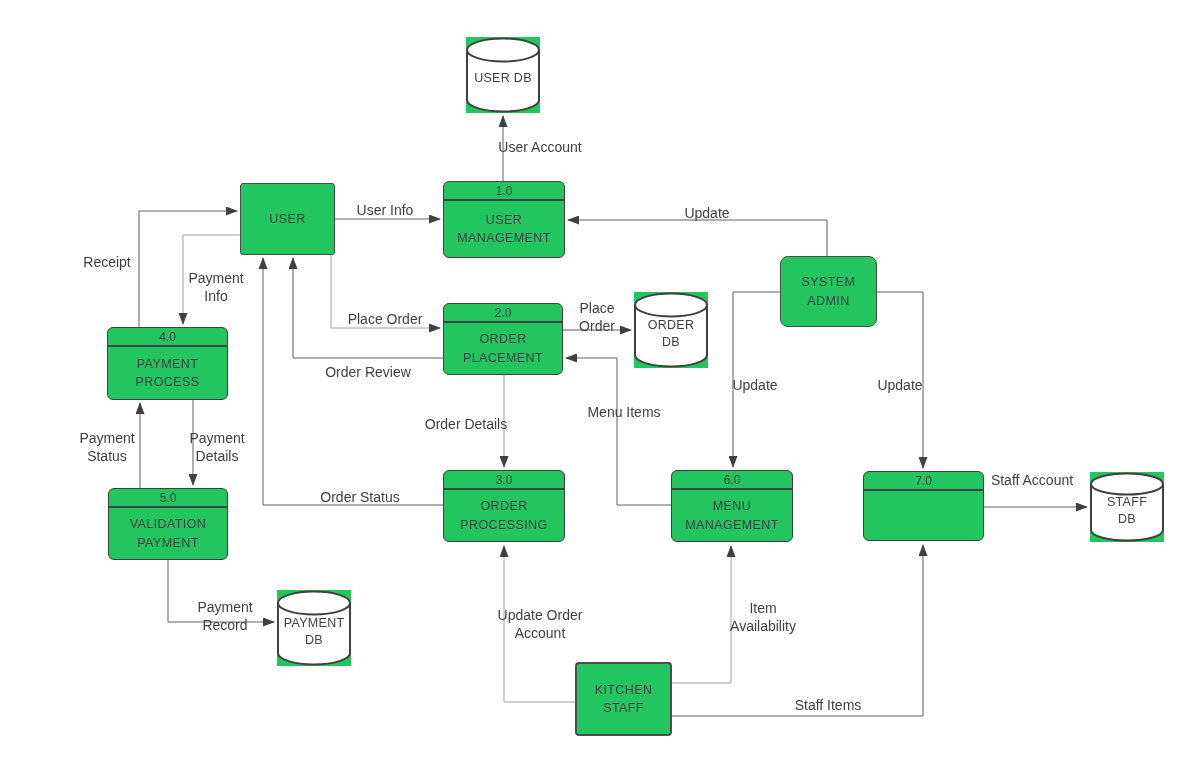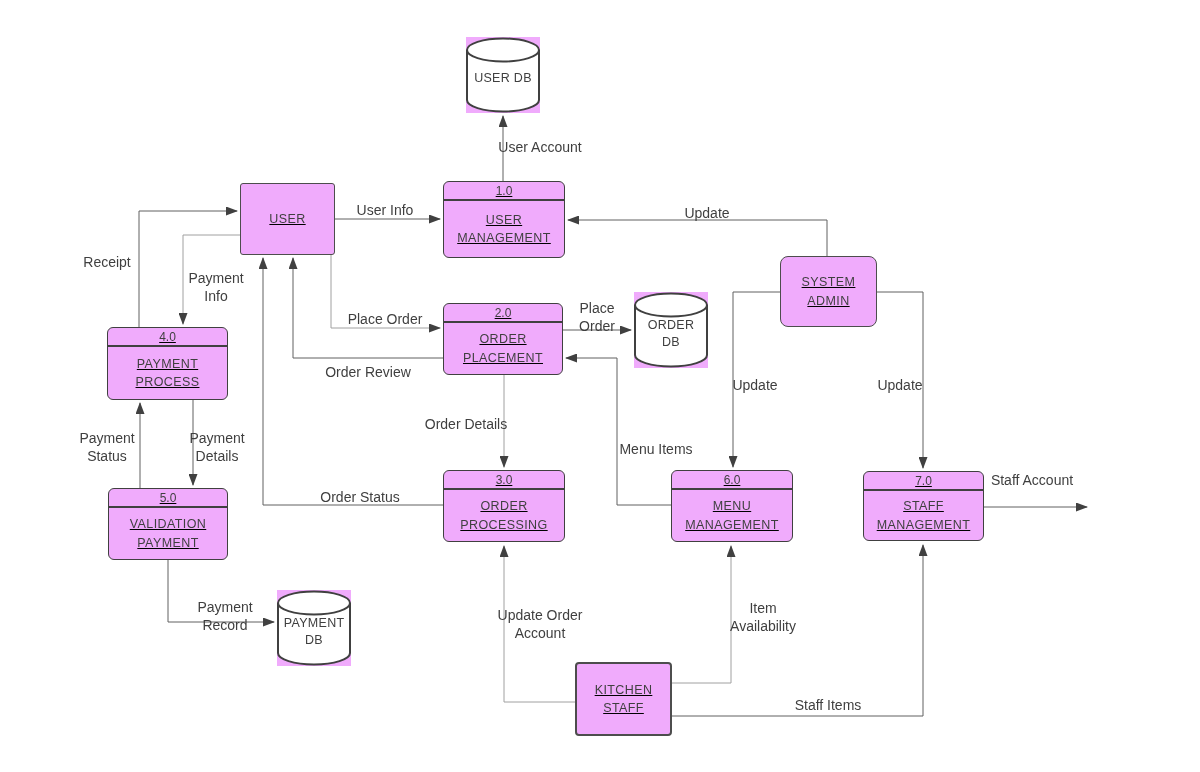--- a/index.html
+++ b/index.html
@@ -3,21 +3,21 @@
 <meta charset="utf-8">
 <style>
   * { margin:0; padding:0; box-sizing:border-box; }
   html,body { width:1200px; height:772px; background:#ffffff; overflow:hidden;
               font-family:"Liberation Sans", sans-serif; }
   #canvas { position:relative; width:1200px; height:772px; background:#ffffff; }
   svg.wires { position:absolute; left:0; top:0; width:1200px; height:772px; }
   .wire { fill:none; stroke:#616161; stroke-width:1; }
   .wire.light { stroke:#a0a0a0; }
 
-  .node { position:absolute; background:#f0abfc;text-decoration:underline; }
+  .node { position:absolute; background:#22c55e; }
 
   .process { border:1.5px solid #404040; border-radius:6px; display:flex; flex-direction:column; }
   .process-number { height:19px; line-height:18px; text-align:center; font-size:12px;
                     color:#3f3f3f; border-bottom:2px solid #404040; flex:0 0 auto; }
   .process-name { flex:1 1 auto; display:flex; align-items:center; justify-content:center;
                   text-align:center; font-size:12.5px; letter-spacing:.4px; color:#3f3f3f;
                   line-height:1.45; padding:2px 4px; }
 
   .entity { border:1.7px solid #4d4d4d; border-radius:5px; display:flex;
             align-items:center; justify-content:center; }
@@ -85,20 +85,27 @@
   </div>
 
   <div class="node datastore" style="left:277px;top:590px;">
     <svg width="74" height="76" viewBox="0 0 74 76">
       <path d="M1 13 L1 63 A36 11.5 0 0 0 73 63 L73 13" fill="#ffffff" stroke="#404040" stroke-width="2"></path>
       <ellipse cx="37" cy="13" rx="36" ry="11.5" fill="#ffffff" stroke="#404040" stroke-width="2"></ellipse>
     </svg>
     <div class="cyl-label">PAYMENT DB</div>
   </div>
 
+  <div class="node datastore" style="left:1090px;top:472px;height:70px;">
+    <svg width="74" height="70" viewBox="0 0 74 70">
+      <path d="M1 12 L1 58 A36 10.5 0 0 0 73 58 L73 12" fill="#ffffff" stroke="#404040" stroke-width="2"></path>
+      <ellipse cx="37" cy="12" rx="36" ry="10.5" fill="#ffffff" stroke="#404040" stroke-width="2"></ellipse>
+    </svg>
+    <div class="cyl-label">STAFF DB</div>
+  </div>
 
   <div class="node process" style="left:443px;top:181px;width:122px;height:77px;">
     <div class="process-number">1.0</div>
     <div class="process-name">USER MANAGEMENT</div>
   </div>
 
   <div class="node process" style="left:443px;top:303px;width:120px;height:72px;">
     <div class="process-number">2.0</div>
     <div class="process-name">ORDER PLACEMENT</div>
   </div>
@@ -118,21 +125,20 @@
     <div class="process-name">VALIDATION PAYMENT</div>
   </div>
 
   <div class="node process" style="left:671px;top:470px;width:122px;height:72px;">
     <div class="process-number">6.0</div>
     <div class="process-name">MENU MANAGEMENT</div>
   </div>
 
   <div class="node process" style="left:863px;top:471px;width:121px;height:70px;">
     <div class="process-number">7.0</div>
-    <div class="process-name">STAFF MANAGEMENT</div>
   </div>
 
   <div class="node entity" style="left:240px;top:183px;width:95px;height:72px;border-radius:3px;">
     <div class="entity-name">USER</div>
   </div>
 
   <div class="node entity" style="left:780px;top:256px;width:97px;height:71px;border-radius:8px;">
     <div class="entity-name">SYSTEM ADMIN</div>
   </div>
 
@@ -141,21 +147,21 @@
   </div>
 
   <div class="flow-label" style="left:540px;top:139px;">User Account</div>
   <div class="flow-label" style="left:385px;top:202px;">User Info</div>
   <div class="flow-label" style="left:707px;top:205px;">Update</div>
   <div class="flow-label wrap" style="left:216px;top:270px;width:58px;">Payment Info</div>
   <div class="flow-label" style="left:107px;top:254px;">Receipt</div>
   <div class="flow-label" style="left:385px;top:311px;">Place Order</div>
   <div class="flow-label" style="left:368px;top:364px;">Order Review</div>
   <div class="flow-label wrap" style="left:597px;top:300px;width:48px;">Place Order</div>
-  <div class="flow-label" style="left:656px;top:404px;margin-top:37px;">Menu Items</div>
+  <div class="flow-label" style="left:624px;top:404px;">Menu Items</div>
   <div class="flow-label" style="left:466px;top:416px;">Order Details</div>
   <div class="flow-label" style="left:360px;top:489px;">Order Status</div>
   <div class="flow-label wrap" style="left:107px;top:430px;width:58px;">Payment Status</div>
   <div class="flow-label wrap" style="left:217px;top:430px;width:58px;">Payment Details</div>
   <div class="flow-label wrap" style="left:225px;top:599px;width:58px;">Payment Record</div>
   <div class="flow-label" style="left:755px;top:377px;">Update</div>
   <div class="flow-label" style="left:900px;top:377px;">Update</div>
   <div class="flow-label" style="left:1032px;top:472px;">Staff Account</div>
   <div class="flow-label wrap" style="left:540px;top:607px;width:90px;">Update Order Account</div>
   <div class="flow-label wrap" style="left:763px;top:600px;width:74px;">Item Availability</div>

